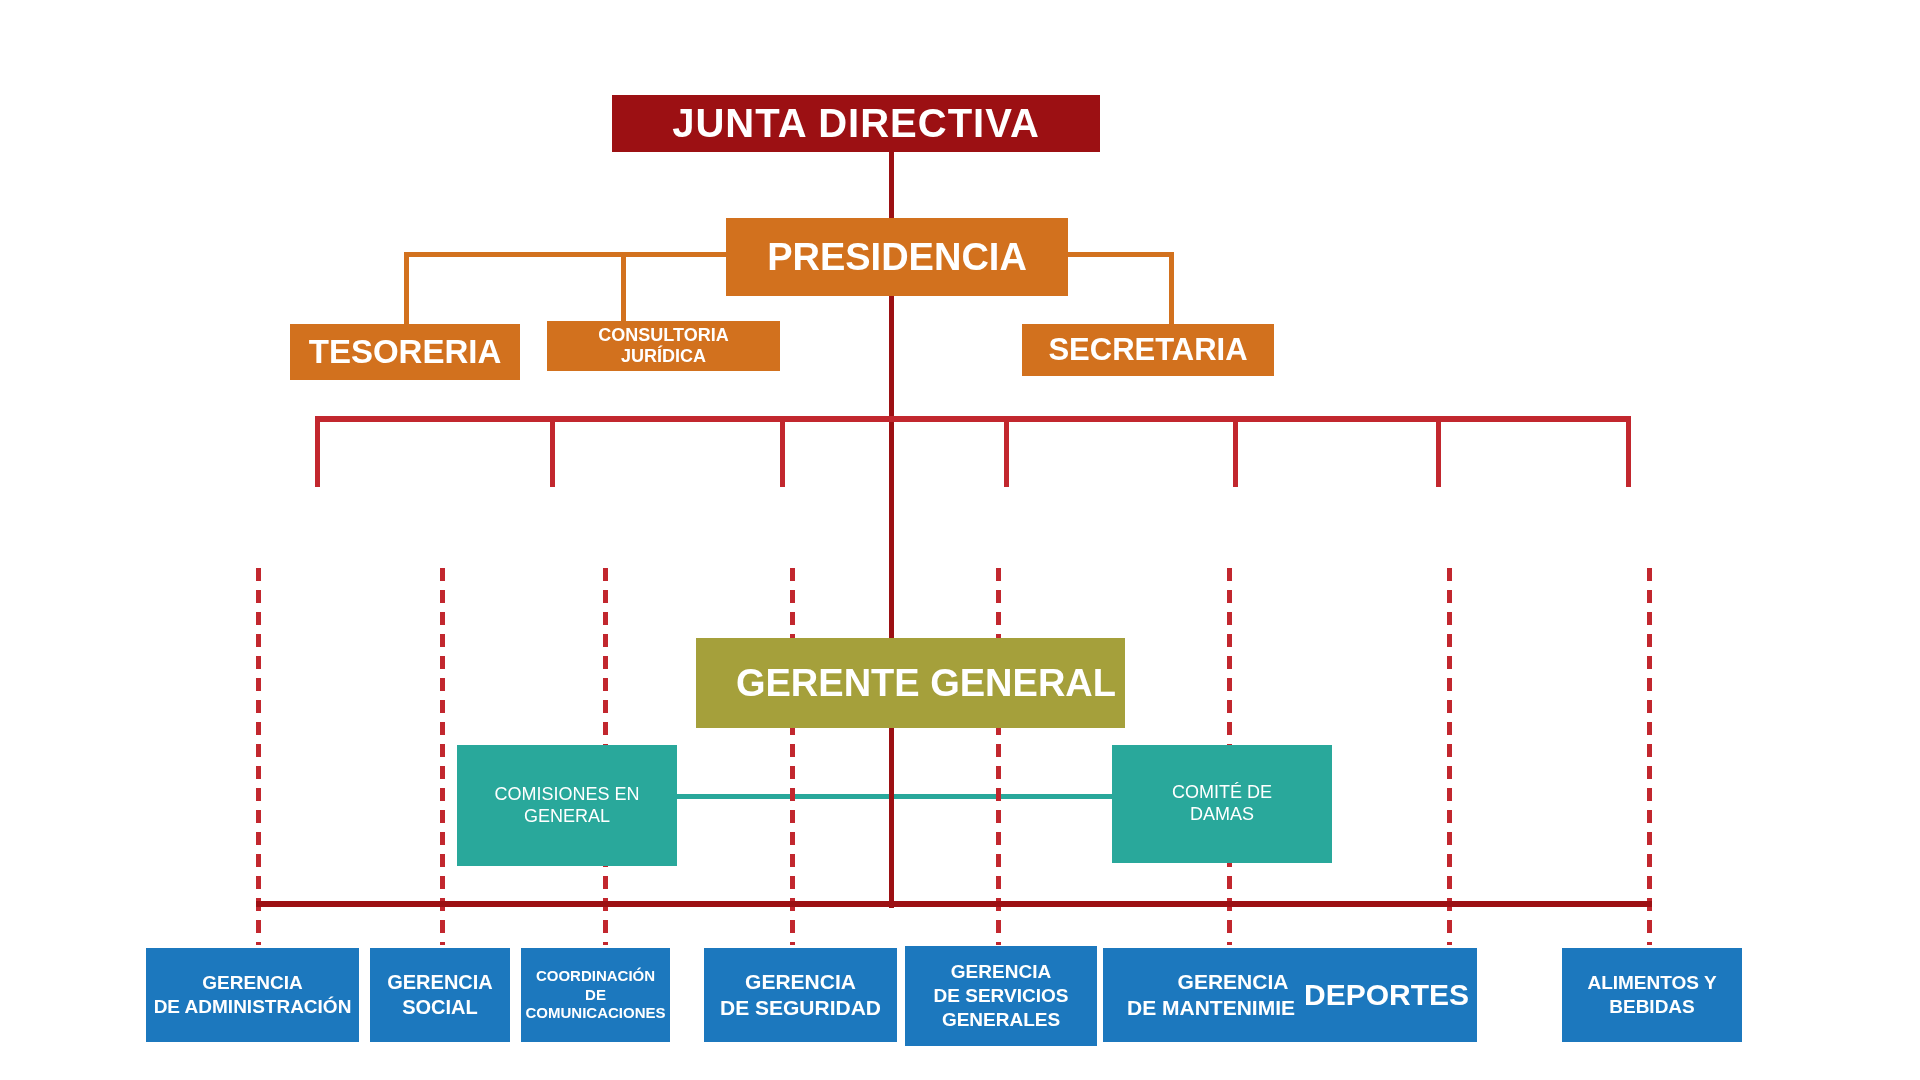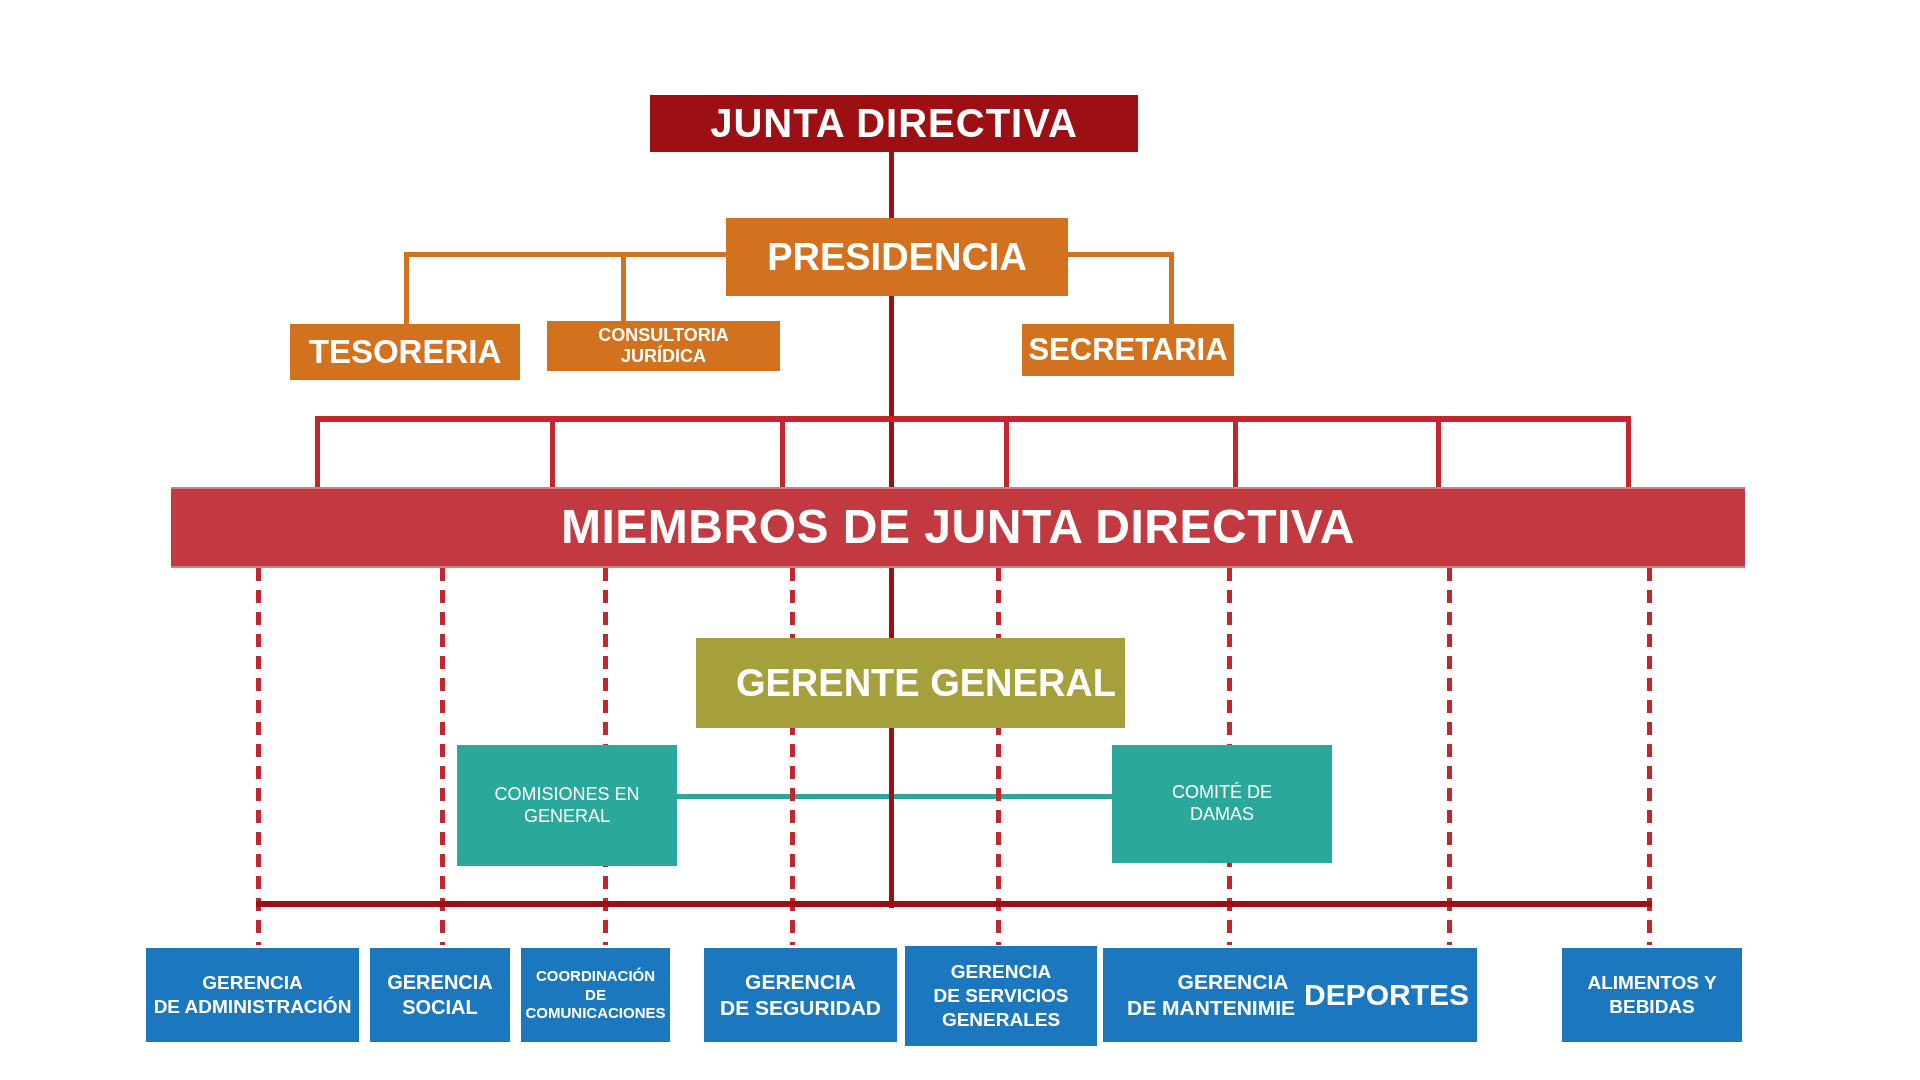--- a/index.html
+++ b/index.html
@@ -32,25 +32,25 @@
   .dashed-drop{
     top:568px;width:5px;height:377px;
     background:repeating-linear-gradient(to bottom,var(--red-connector) 0px,var(--red-connector) 13px,transparent 13px,transparent 22px);
   }
   .bottom-rail{left:256px;top:901px;width:1396px;height:6px;background:var(--dark-red);}
   
   .box{
     position:absolute;z-index:2;display:flex;align-items:center;justify-content:center;
     color:var(--text);font-weight:bold;text-align:center;white-space:pre-line;line-height:1.18;
   }
-  .junta{left:650px;top:95px;width:488px;height:57px;background:var(--dark-red);font-size:40px;letter-spacing:1px;}
+  .junta{left:612px;top:95px;width:488px;height:57px;background:var(--dark-red);font-size:40px;letter-spacing:1px;}
   .presidencia{left:726px;top:218px;width:342px;height:78px;background:var(--orange);font-size:38px;}
   .tesoreria{left:290px;top:324px;width:230px;height:56px;background:var(--orange);font-size:33px;}
   .consultoria{left:547px;top:321px;width:233px;height:50px;background:var(--orange);font-size:18px;}
-  .secretaria{left:1022px;top:324px;width:212px;height:52px;background:var(--orange);font-size:31px;}
+  .secretaria{left:1022px;top:324px;width:252px;height:52px;background:var(--orange);font-size:31px;}
   .miembros{left:171px;top:487px;width:1574px;height:81px;background:var(--crimson-bar);font-size:48px;letter-spacing:0.5px;
     box-shadow:inset 0 2px 0 rgba(255,255,255,0.35), inset 0 -2px 0 rgba(255,255,255,0.35);}
   .gerente{left:696px;top:638px;width:398px;height:90px;background:var(--olive);font-size:38px;padding-left:31px;}
   .tealbox{background:var(--teal);font-weight:400;font-size:18px;line-height:1.2;}
   .comisiones{left:457px;top:745px;width:220px;height:121px;}
   .comite{left:1112px;top:745px;width:220px;height:118px;}
   .bluebox{background:var(--blue);top:948px;height:94px;line-height:1.25;}
   .b1{left:146px;width:213px;font-size:19px;}
   .b2{left:370px;width:140px;font-size:20px;}
   .b3{left:521px;width:149px;font-size:15px;}
@@ -92,21 +92,20 @@
 
   <div class="box junta">JUNTA DIRECTIVA</div>
 
   <div class="box presidencia">PRESIDENCIA</div>
 
   <div class="box tesoreria">TESORERIA</div>
   <div class="box consultoria">CONSULTORIA
 JURÍDICA</div>
   <div class="box secretaria">SECRETARIA</div>
 
-  <div class="box miembros">MIEMBROS DE JUNTA DIRECTIVA</div>
 
   <div class="box gerente">GERENTE GENERAL</div>
 
   <div class="box tealbox comisiones">COMISIONES EN
 GENERAL</div>
   <div class="box tealbox comite">COMITÉ DE
 DAMAS</div>
 
   <div class="box bluebox b1">GERENCIA
 DE ADMINISTRACIÓN</div>

